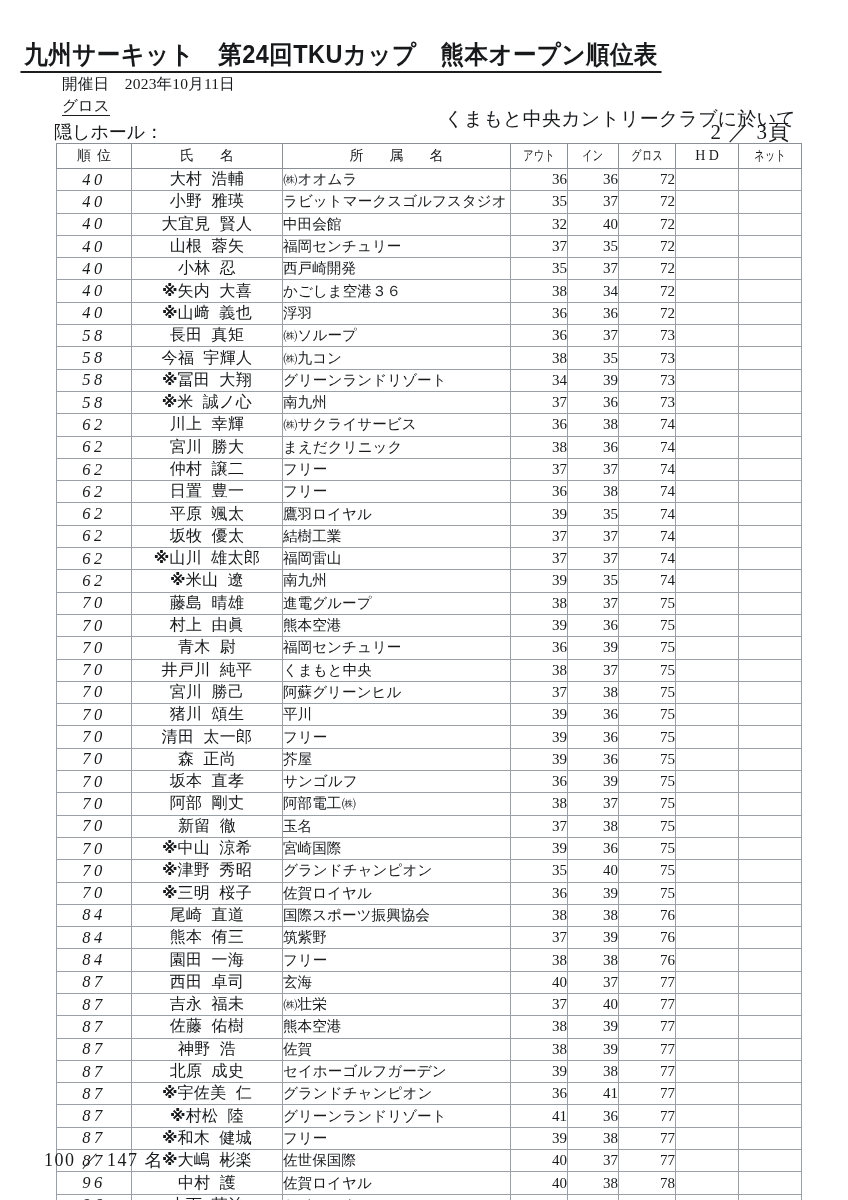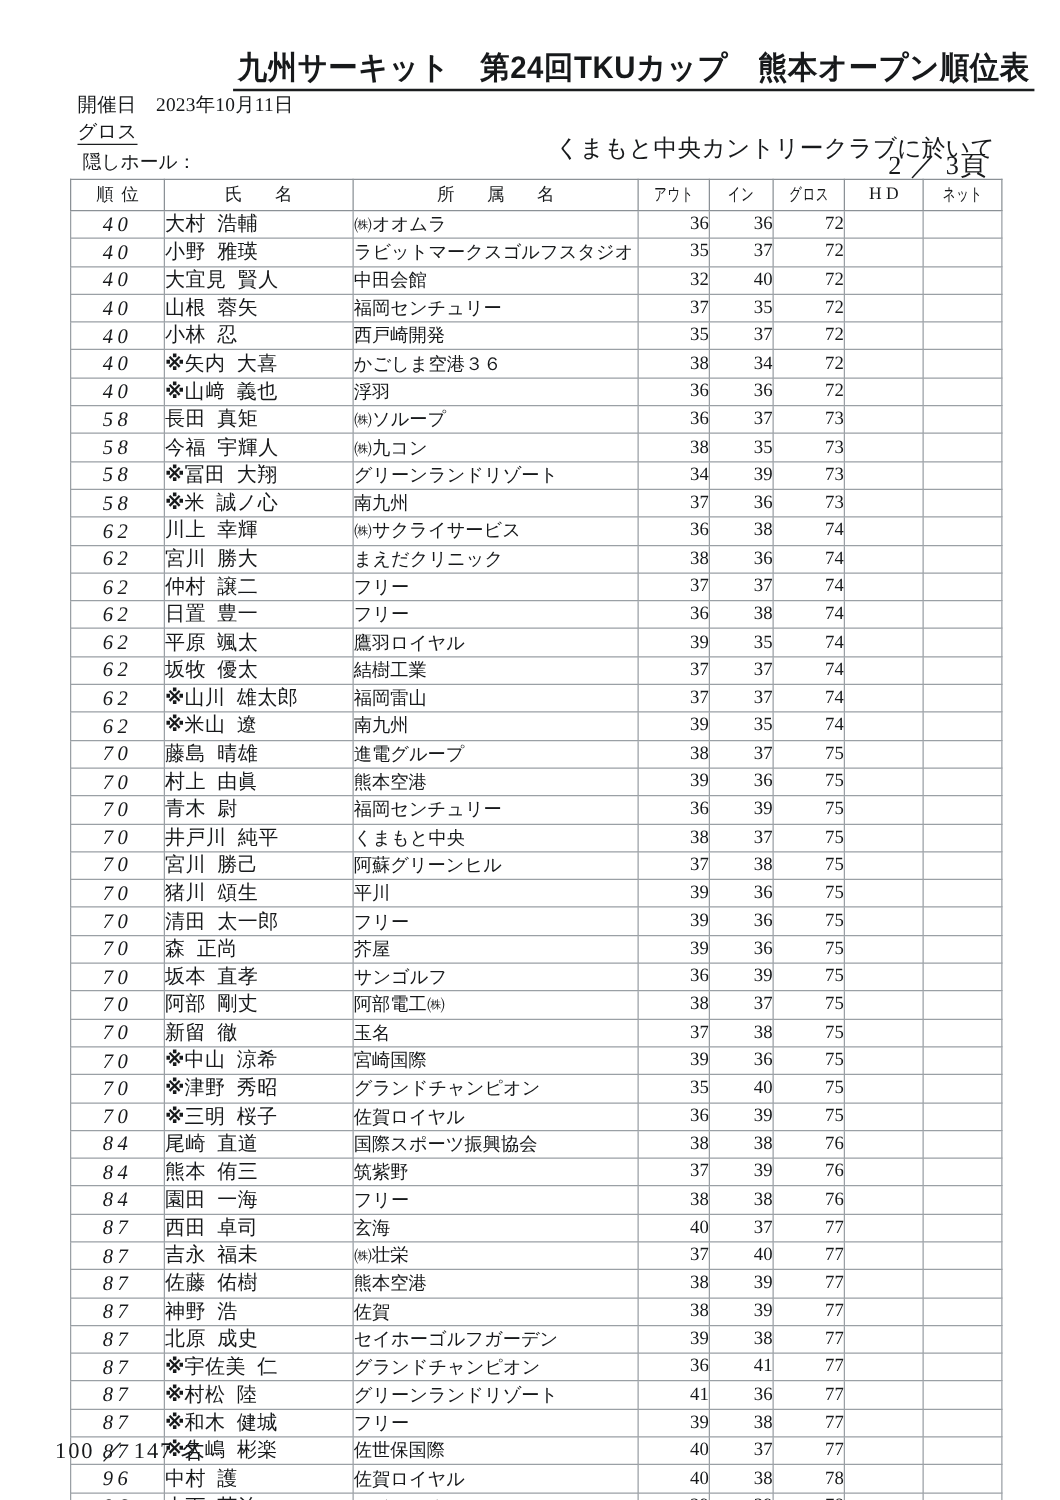--- a/index.html
+++ b/index.html
@@ -21,21 +21,21 @@
     inset: 0;
     padding: 0;
   }
 
   
   .title-row {
     position: absolute;
     top: 40px;
     left: 0;
     width: 848px;
-    text-align: right;
+    text-align: left;
   }
   .doc-title {
     display: inline-block;
     font-size: 25px;
     font-weight: 700;
     letter-spacing: 0.5px;
     border-bottom: 2px solid #1b1d1f;
     padding: 0 4px 2px 4px;
     line-height: 1.15;
     white-space: nowrap;
@@ -67,22 +67,22 @@
     top: 97px;
     left: 62px;
     font-size: 15.5px;
     border-bottom: 1.4px solid #1b1d1f;
     padding-bottom: 1px;
     line-height: 1.1;
   }
   .hidden-hole {
     position: absolute;
     top: 120px;
-    left: 66px;
-    font-size: 15px;
+    left: 54px;
+    font-size: 18px;
     white-space: nowrap;
   }
   .page-no {
     position: absolute;
     top: 118px;
     right: 58px;
     font-size: 21px;
     letter-spacing: 1px;
     white-space: nowrap;
   }
@@ -134,21 +134,21 @@
 
   td.c-rank {
     text-align: center;
     font-style: italic;
     font-size: 16.5px;
     letter-spacing: 3.5px;
     padding-left: 3px;
     font-family: "Liberation Serif", "DejaVu Serif", serif;
   }
   td.c-name {
-    text-align: left;
+    text-align: center;
     font-size: 16px;
     font-family: "Liberation Sans", "DejaVu Sans", sans-serif;
     font-weight: 600;
     letter-spacing: 0.4px;
   }
   td.c-name .mark {
     font-weight: 600;
     letter-spacing: 0;
   }
   td.c-name .given {

